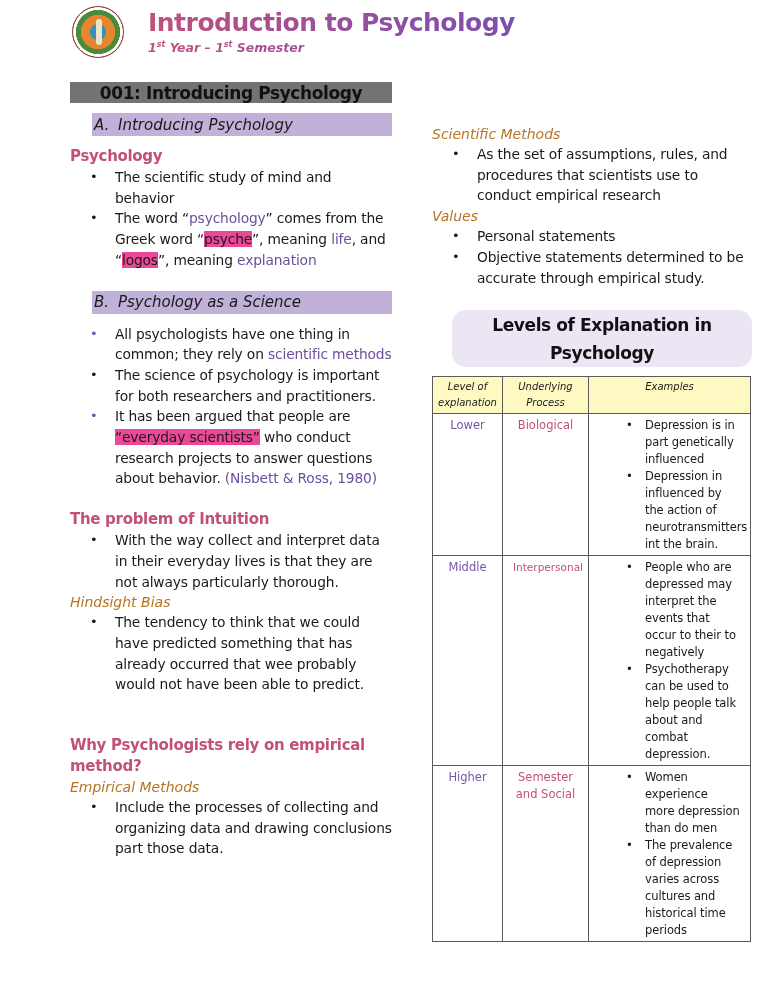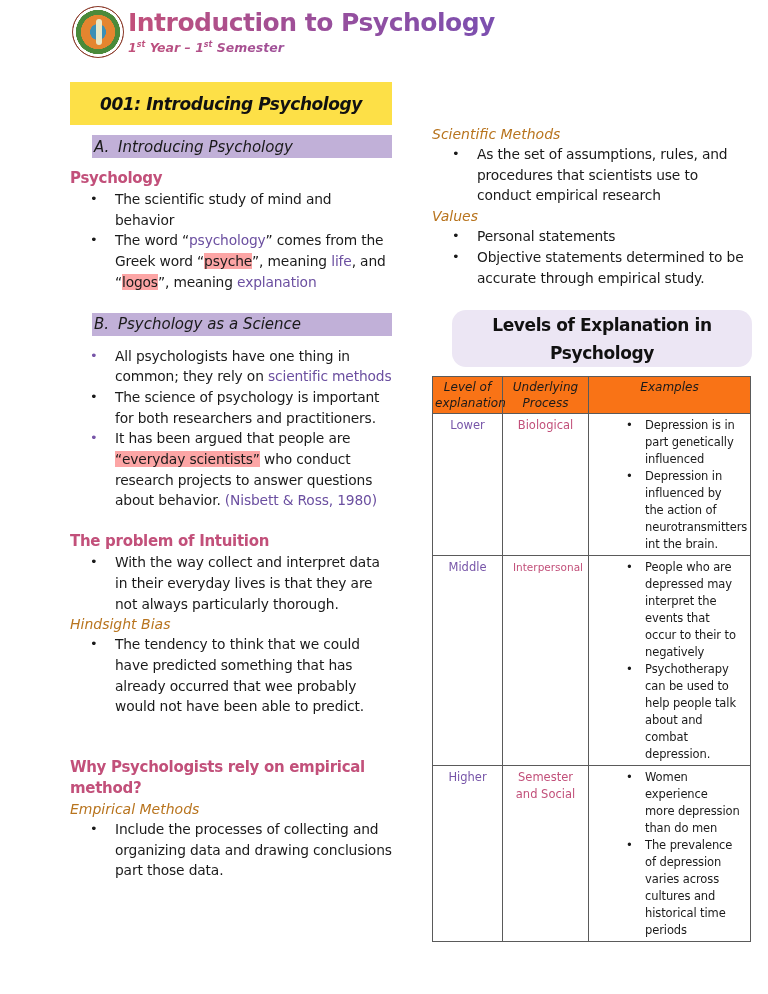--- a/index.html
+++ b/index.html
@@ -2,49 +2,49 @@
 <html><head>
 <meta charset="utf-8">
 <style>
   * { box-sizing: border-box; margin: 0; padding: 0; }
   html, body { width: 768px; height: 994px; background: #ffffff; overflow: hidden; }
   body { font-family: "DejaVu Sans", sans-serif; color: #1a1a1a; position: relative; }
 
   .header { position: absolute; left: 72px; top: 6px; height: 56px; display: flex; align-items: flex-start; }
   .logo { width: 52px; height: 52px; border-radius: 50%; background: radial-gradient(circle at 50% 50%, #3a8fb5 0 22%, #e4852f 23% 48%, #4a8a3a 49% 62%, #ffffff 63% 70%, #8b3a2a 71% 100%); border: 1px solid #8b3a2a; flex: 0 0 auto; position: relative; }
   .logo::after { content: ""; position: absolute; left: 23px; top: 12px; width: 6px; height: 26px; background: #e8e8c8; border-radius: 3px; }
-  .title-block { margin-left: 4px; }
+  .title-block { margin-left: 24px; }
   .title { font-family: "DejaVu Sans", sans-serif; font-weight: 800; font-size: 25px; letter-spacing: -0.5px; line-height: 30px; background: linear-gradient(90deg, #c2507a 0%, #9b4f9a 50%, #7b4fb0 100%); -webkit-background-clip: text; background-clip: text; color: transparent; margin-top: 2px; }
   .subtitle { font-family: "DejaVu Sans", sans-serif; font-weight: 700; font-style: italic; font-size: 12.5px; line-height: 14px; background: linear-gradient(90deg, #c2507a 0%, #8e4fa6 60%); -webkit-background-clip: text; background-clip: text; color: transparent; }
   .subtitle sup { font-size: 8px; }
 
   .col { position: absolute; }
   .left { left: 70px; top: 82px; width: 322px; }
   .right { left: 432px; top: 124px; width: 320px; }
 
-  .chapter-box { background: #fde047; height: 43px; display: flex; align-items: center; justify-content: center; font-weight: 700; font-size: 17px; color: #111; letter-spacing: -0.4px; font-style: italic; }
+  .chapter-box { background: #737373; height: 21px; display: flex; align-items: center; justify-content: center; font-weight: 700; font-size: 17px; color: #111; letter-spacing: -0.4px; }
   .section-bar { background: #c1b0d8; margin-left: 22px; height: 23px; display: flex; align-items: center; font-style: italic; font-size: 15px; color: #1a1a1a; padding-left: 2px; }
   .section-bar .letter { display: inline-block; width: 24px; }
 
   .h-pink { color: #c2507a; font-weight: 700; font-size: 15px; line-height: 21px; letter-spacing: -0.3px; }
   .h-gold { color: #b8741e; font-style: italic; font-size: 14px; line-height: 20px; }
 
   ul.b { list-style: none; padding-left: 0; }
   ul.b li { position: relative; padding-left: 45px; font-size: 13.8px; line-height: 20.7px; color: #1a1a1a; letter-spacing: -0.15px; }
   ul.b li::before { content: "•"; position: absolute; left: 20px; top: 0; font-size: 13px; color: #1a1a1a; }
   ul.b li.pdot::before { color: #7755a8; }
 
   .purple { color: #6b4fa0; }
-  .hl { background: #fca5a5; }
+  .hl { background: #ec4899; }
 
   .levels-title { background: #ece6f4; margin-left: 20px; width: 300px; height: 57px; display: flex; flex-direction: column; align-items: center; justify-content: center; font-weight: 700; font-size: 17px; line-height: 28px; letter-spacing: -0.4px; color: #111; border-radius: 14px; }
 
   table.lvl { border-collapse: collapse; width: 318px; margin-top: 9px; table-layout: fixed; }
   table.lvl th, table.lvl td { border: 1px solid #5a5a5a; vertical-align: top; }
-  table.lvl th { background: #f97316; font-weight: 400; font-style: italic; font-size: 12px; line-height: 16px; color: #1a1a1a; padding: 2px 2px 2px; text-align: center; }
+  table.lvl th { background: #fef9c3; font-weight: 400; font-style: italic; font-size: 10px; line-height: 16px; color: #1a1a1a; padding: 2px 2px 2px; text-align: center; }
   table.lvl td { font-size: 11.5px; line-height: 17px; padding: 3px 10px 2px; }
   td.lvl-name { text-align: center; color: #7755a8; }
   td.proc { text-align: center; color: #c2507a; }
   td.proc.small { font-size: 10.5px; }
   td.ex ul { list-style: none; }
   td.ex li { position: relative; padding-left: 46px; color: #1a1a1a; font-size: 11.5px; line-height: 17px; letter-spacing: -0.1px; }
   td.ex li::before { content: "•"; position: absolute; left: 27px; top: 0; }
 </style>
 </head>
 <body>

